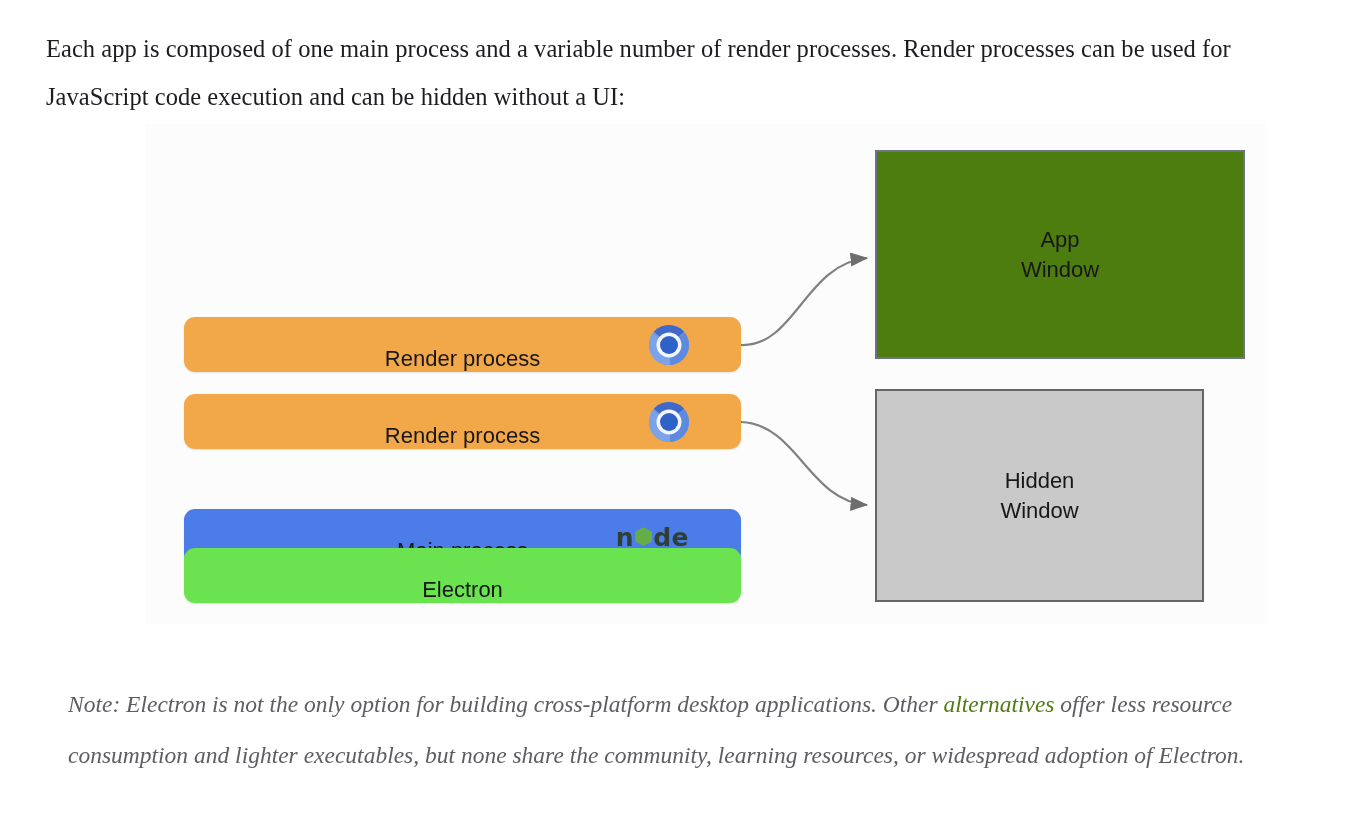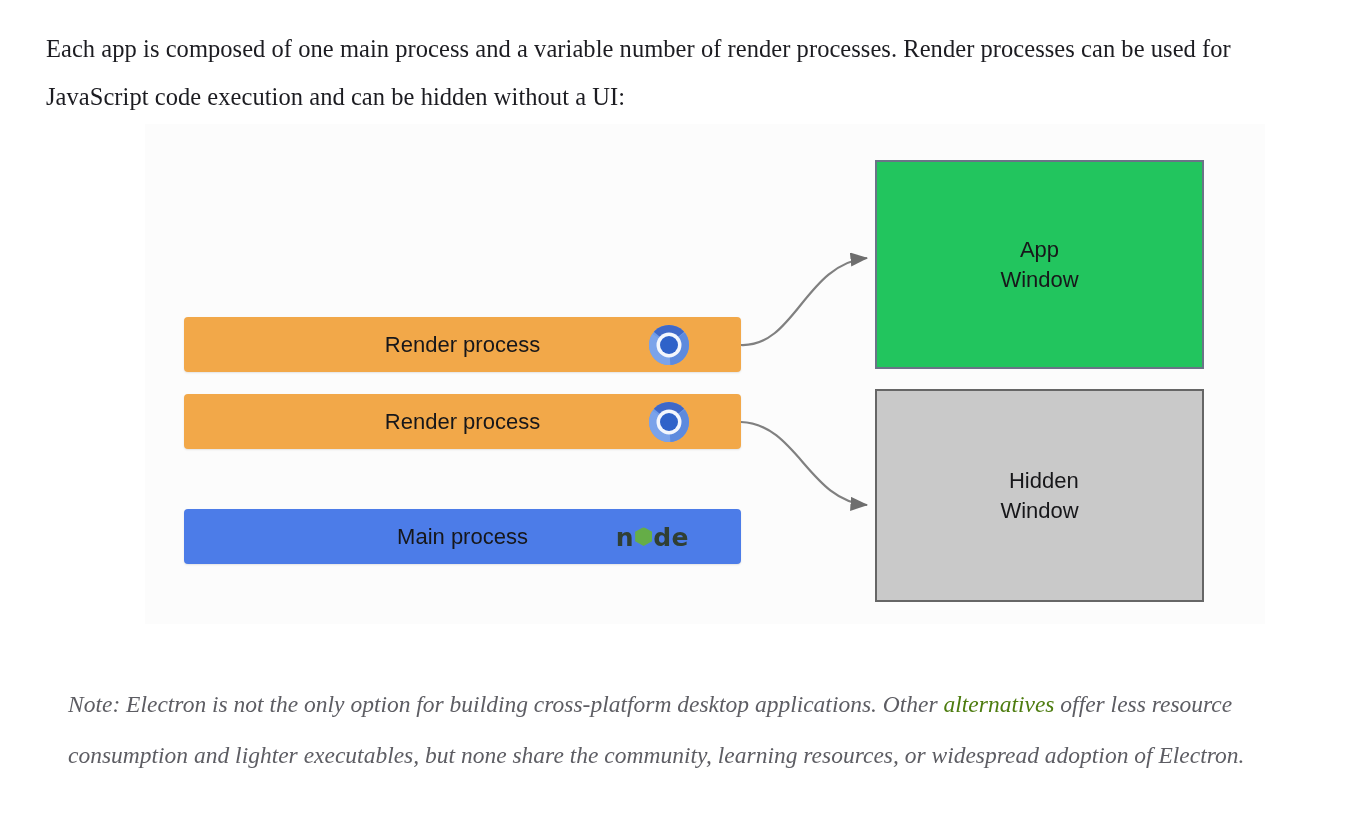--- a/index.html
+++ b/index.html
@@ -37,24 +37,24 @@
     height: 500px;
     background: #fcfcfc;
   }
 
   
   .bar {
     position: absolute;
     left: 39px;
     width: 557px;
     height: 55px;
-    border-radius: 4px;
+    border-radius: 11px;
     box-sizing: border-box;
     display: flex;
-    align-items: center;
+    align-items: flex-end;
     justify-content: center;
     font-family: "Liberation Sans", "DejaVu Sans", sans-serif;
     font-size: 22px;
     color: #17171a;
     box-shadow: 0 1px 2px rgba(0,0,0,0.10);
   }
   .bar-label { pointer-events: none; }
 
   .bar-render-1 { top: 193px; background: #F2A849; }
   .bar-render-2 { top: 270px; background: #F2A849; }
@@ -133,31 +133,30 @@
     display: flex;
     align-items: center;
     justify-content: center;
     text-align: center;
     font-family: "Liberation Sans", "DejaVu Sans", sans-serif;
     font-size: 22px;
     line-height: 30px;
     color: #17171a;
   }
   .win-app {
-    left: 730px; top: 36px;
-    width: 329px; height: 209px;
-    background: #22c55e;
+    left: 730px; top: 26px;
+    width: 370px; height: 209px;
+    background: #4d7c0f;
     border-color: #6a7487;
   }
   .win-hidden {
     left: 730px; top: 265px;
     width: 329px; height: 213px;
     background: #C9C9C9;
     border-color: #666666;
-    text-align: right;
   }
 
   
   .arrows {
     position: absolute;
     left: 0; top: 0;
     width: 1120px; height: 500px;
     pointer-events: none;
   }
 
@@ -223,20 +222,23 @@
     <span class="bar-label">Main process</span>
     <span class="bar-logo">
       <span class="nodemark">
         <span>n</span>
         <span class="node-hex"></span>
         <span>de</span>
       </span>
     </span>
   </div>
 
+  <div class="bar bar-electron">
+    <span class="bar-label">Electron</span>
+  </div>
 
   <div class="win win-app">
     <span>
       <span>App</span><br>
       <span>Window</span>
     </span>
   </div>
 
   <div class="win win-hidden">
     <span>

